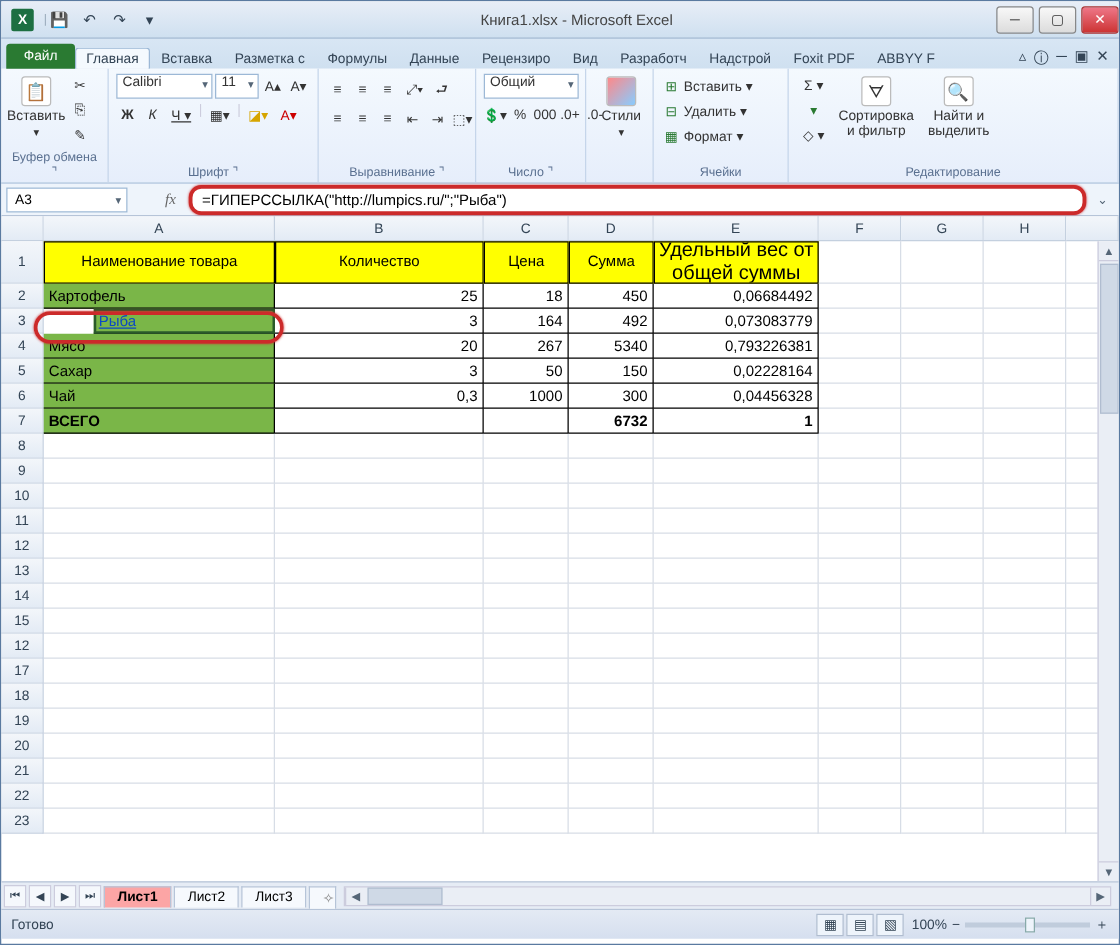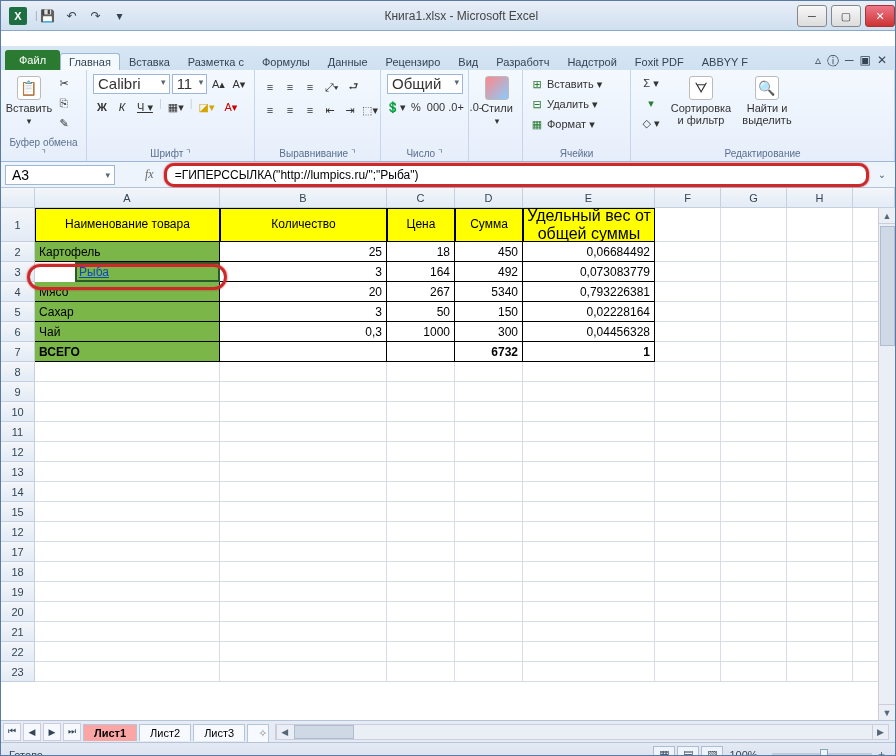--- a/index.html
+++ b/index.html
@@ -10,50 +10,50 @@
 .title-icon { width: 26px; height: 26px; margin: 0 4px; display: flex; align-items: center; justify-content: center; }
 .excel-glyph { width: 18px; height: 18px; background: #1d6f42; color: #fff; font: bold 11px/18px Arial; text-align: center; border-radius: 2px; }
 .qat { display: flex; gap: 4px; align-items: center; }
 .qat-btn { width: 20px; height: 20px; display: flex; align-items: center; justify-content: center; font-size: 12px; color: #345; }
 .title-text { flex: 1; text-align: center; font-size: 12px; color: #444; }
 .win-btns { display: flex; }
 .win-btn { width: 30px; height: 22px; margin-left: 4px; border: 1px solid #888; border-radius: 3px; background: linear-gradient(#f8f8f8,#dcdcdc); font-size: 11px; text-align: center; line-height: 20px; color: #333; }
 .win-close { background: linear-gradient(#e78,#c33); color: #fff; border-color: #a33; }
 
 
-.tabs { height: 24px; display: flex; align-items: flex-end; background: linear-gradient(#d8e6f4,#cfe0f0); padding-left: 4px; font-size: 11px; margin-top: 15px; }
+.tabs { height: 24px; display: flex; align-items: flex-end; background: linear-gradient(#d8e6f4,#cfe0f0); padding-left: 4px; font-size: 11px; }
 .tab-file { background: #2a7a32; color: #fff; padding: 4px 14px; border-radius: 3px 3px 0 0; cursor: pointer; }
 .tab-item { padding: 2px 8px; color: #345; cursor: pointer; border: 1px solid transparent; border-bottom: none; }
 .tab-item.active { background: #f4f9fe; border-color: #9cb8d6; border-radius: 3px 3px 0 0; }
 .tabs-right { margin-left: auto; display: flex; gap: 6px; padding-right: 8px; color: #345; }
 .tabs-right span { font-size: 12px; cursor: pointer; }
 
 
 .ribbon { height: 92px; background: linear-gradient(#f4f9fe,#e6eefb); border-bottom: 1px solid #9cb8d6; display: flex; font-size: 11px; color: #333; }
 .group { border-right: 1px solid #c5d5ea; padding: 4px 6px 2px 6px; display: flex; flex-direction: column; justify-content: space-between; }
 .grp-title { color: #5a7090; font-size: 10px; text-align: center; padding-top: 2px; }
 .g-top { display: flex; gap: 4px; align-items: flex-start; flex: 1; }
 .big-btn { width: 44px; display: flex; flex-direction: column; align-items: center; gap: 2px; padding: 2px; cursor: pointer; }
 .ico24 { width: 24px; height: 24px; border: 1px solid #bbb; border-radius: 3px; background: #fff; display: flex; align-items: center; justify-content: center; font-size: 14px; }
 .side-col { display: flex; flex-direction: column; gap: 2px; }
 .s-btn { width: 18px; height: 18px; font-size: 11px; display: flex; align-items: center; justify-content: center; border: 1px solid transparent; cursor: pointer; }
 
 .font-row { display: flex; gap: 2px; align-items: center; }
-.combo { height: 20px; border: 1px solid #9cb8d6; background: #fff; font-size: 15px; padding: 0 14px 0 4px; position: relative; }
+.combo { height: 20px; border: 1px solid #9cb8d6; background: #fff; font-size: 11px; padding: 0 14px 0 4px; position: relative; }
 .combo::after { content: "▾"; position: absolute; right: 3px; top: 2px; font-size: 9px; color: #567; }
 .tool-row { display: flex; gap: 2px; margin-top: 3px; }
 .t-btn { min-width: 18px; height: 20px; padding: 0 3px; font-size: 11px; display: flex; align-items: center; justify-content: center; border: 1px solid transparent; cursor: pointer; }
 .bold { font-weight: bold; } .ital { font-style: italic; } .und { text-decoration: underline; }
 
 .cell-row { display: flex; gap: 2px; align-items: center; height: 20px; font-size: 11px; }
 .cell-ico { width: 16px; height: 16px; display: flex; align-items: center; justify-content: center; color: #2a7a32; }
 
 
 .fx-strip { height: 26px; display: flex; align-items: center; background: #eef4fb; border-bottom: 1px solid #b6c4d8; padding: 2px 4px; gap: 4px; }
-.name-box { width: 110px; height: 20px; border: 1px solid #9cb8d6; background: #fff; font-size: 14px; padding-left: 6px; display: flex; align-items: center; justify-content: space-between; }
+.name-box { width: 97px; height: 20px; border: 1px solid #9cb8d6; background: #fff; font-size: 11px; padding-left: 6px; display: flex; align-items: center; justify-content: space-between; }
 .name-box::after { content: "▾"; font-size: 9px; color: #567; padding-right: 4px; }
 .fx-btn { width: 20px; height: 20px; border: 1px solid #ccd; border-radius: 10px; font: italic 12px/18px serif; text-align: center; color: #555; background: #fafcff; }
 .fx-label { font: italic 12px serif; color: #666; padding: 0 2px; }
 .formula-bar { flex: 1; height: 24px; border: 3px solid #cc2a2a; border-radius: 10px; display: flex; align-items: center; background: #fff; font-size: 12px; padding-left: 8px; margin-left: 4px; box-shadow: 0 0 2px #cc2a2a; }
 .formula-expand { width: 18px; text-align: center; color: #567; font-size: 10px; cursor: pointer; }
 
 
 .sheet-wrap { position: relative; height: 532px; overflow: hidden; }
 .grid { display: grid; grid-template-columns: 34px 185px 167px 68px 68px 132px repeat(3, 66px) 1fr; font-size: 12px; }
 .col-head, .corner, .row-head { background: linear-gradient(#f3f6fa,#e3ebf5); border-right: 1px solid #c4d0df; border-bottom: 1px solid #c4d0df; height: 20px; display: flex; align-items: center; justify-content: center; color: #345; font-size: 11px; }

